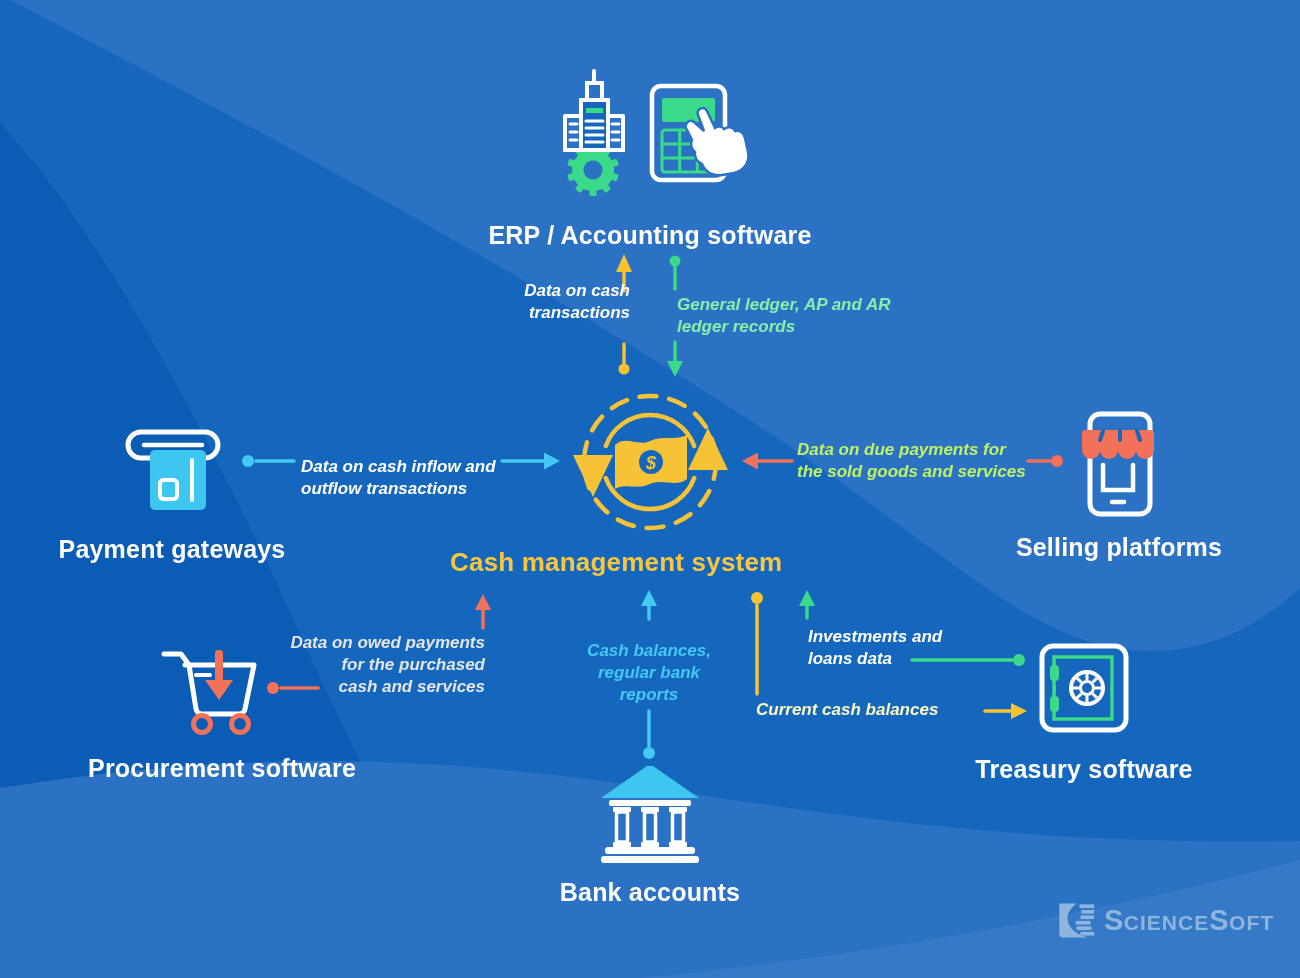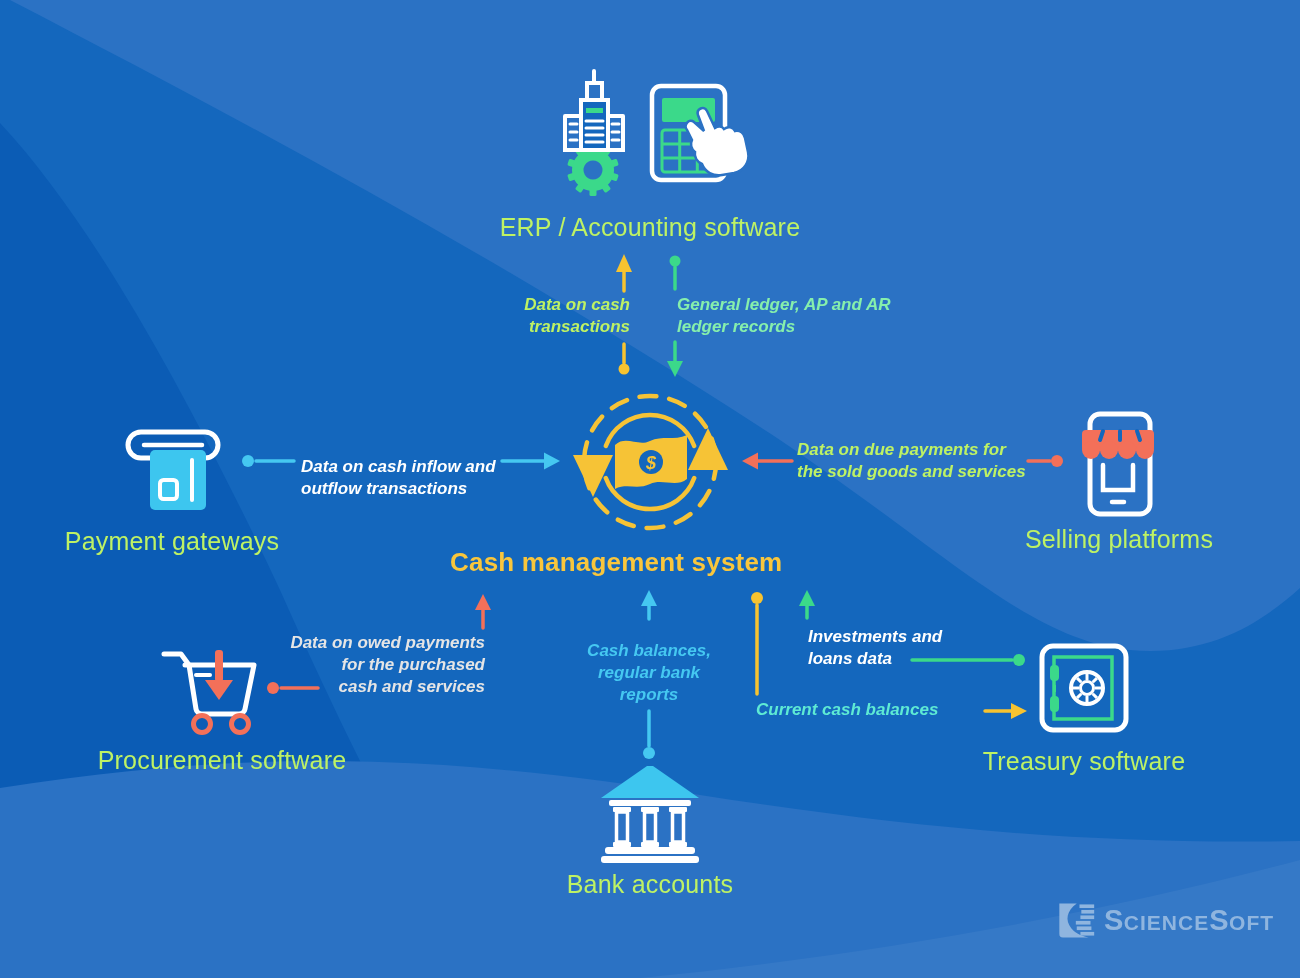--- a/index.html
+++ b/index.html
@@ -4,22 +4,22 @@
 <style>
   html,body{margin:0;padding:0;background:#0b4f9e;}
   .stage{
     position:relative;width:1300px;height:978px;overflow:hidden;
     font-family:"Liberation Sans","DejaVu Sans",sans-serif;
     background:#1467BD;
   }
   .abs{position:absolute;}
   svg{display:block;}
   .node-label{
-    position:absolute;color:#bef264;font-weight:400;font-size:25px;
-    text-align:center;letter-spacing:0.2px;white-space:nowrap;
+    position:absolute;color:#ffffff;font-weight:700;font-size:25px;
+    text-align:center;letter-spacing:0.2px;white-space:nowrap;margin-top:8px;
   }
   .cms-label{
     position:absolute;font-weight:700;font-size:26px;text-align:left;
     letter-spacing:0.2px;white-space:nowrap;
   }
   .flow-label{
     position:absolute;font-size:17px;font-weight:700;font-style:italic;
     line-height:22px;white-space:nowrap;
   }
   .flow-label div{white-space:nowrap;}
@@ -257,21 +257,21 @@
   </svg>
 
   <div class="node-label" style="left:450px;top:213px;width:400px">ERP / Accounting software</div>
   <div class="node-label" style="left:22px;top:527px;width:300px">Payment gateways</div>
   <div class="node-label" style="left:969px;top:525px;width:300px">Selling platforms</div>
   <div class="node-label" style="left:47px;top:746px;width:350px">Procurement software</div>
   <div class="node-label" style="left:934px;top:747px;width:300px">Treasury software</div>
   <div class="node-label" style="left:500px;top:870px;width:300px">Bank accounts</div>
   <div class="cms-label" style="left:450px;top:547px;width:400px;color:#F9C63C">Cash management system</div>
 
-  <div class="flow-label ta-r" style="left:410px;top:294px;width:220px;color:#bef264">
+  <div class="flow-label ta-r" style="left:410px;top:280px;width:220px;color:#ffffff">
     <div>Data on cash</div>
     <div>transactions</div>
   </div>
 
   <div class="flow-label ta-l" style="left:677px;top:294px;width:250px;color:#86efac">
     <div>General ledger, AP and AR</div>
     <div>ledger records</div>
   </div>
 
   <div class="flow-label ta-l" style="left:301px;top:456px;width:220px;color:#ffffff">
@@ -294,21 +294,21 @@
     <div>Cash balances,</div>
     <div>regular bank</div>
     <div>reports</div>
   </div>
 
   <div class="flow-label ta-l" style="left:808px;top:626px;width:190px;color:#ffffff">
     <div>Investments and</div>
     <div>loans data</div>
   </div>
 
-  <div class="flow-label ta-l" style="left:756px;top:699px;width:240px;color:#5eead4">
+  <div class="flow-label ta-l" style="left:756px;top:699px;width:240px;color:#fef9c3">
     <div>Current cash balances</div>
   </div>
 
   <div class="logo" style="left:1052px;top:898px">
     <svg width="44" height="44" viewBox="0 0 48 48">
       <g fill="#8FB5DF">
         <path d="M 8,6 H 27 C 16,14 14,24 21,33 C 24,37 30,41 40,43 H 12 C 9,43 8,42 8,39 Z"></path>
         <rect x="30" y="7" width="16" height="4"></rect>
         <rect x="32" y="13" width="14" height="4"></rect>
         <rect x="31" y="19" width="15" height="4"></rect>

